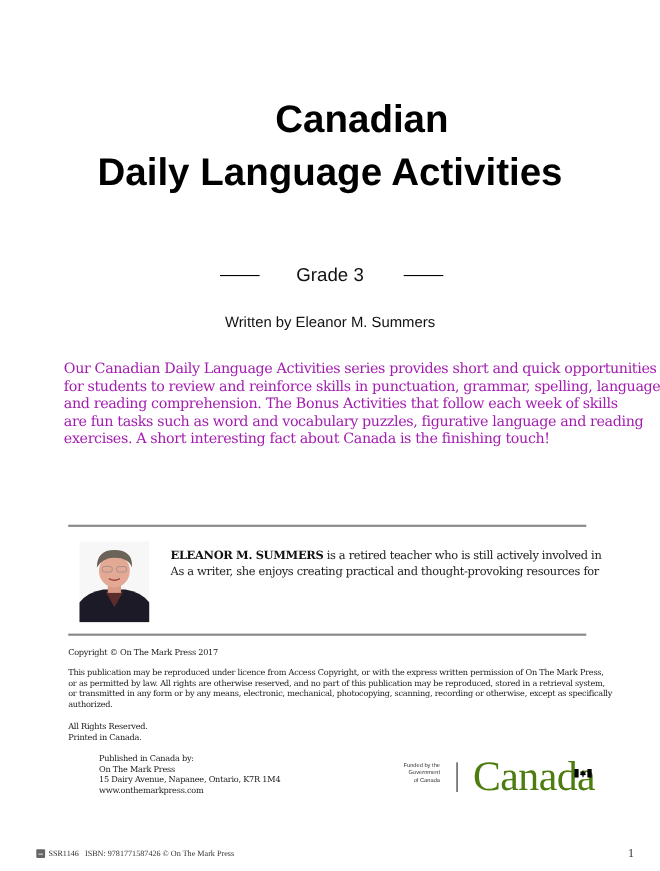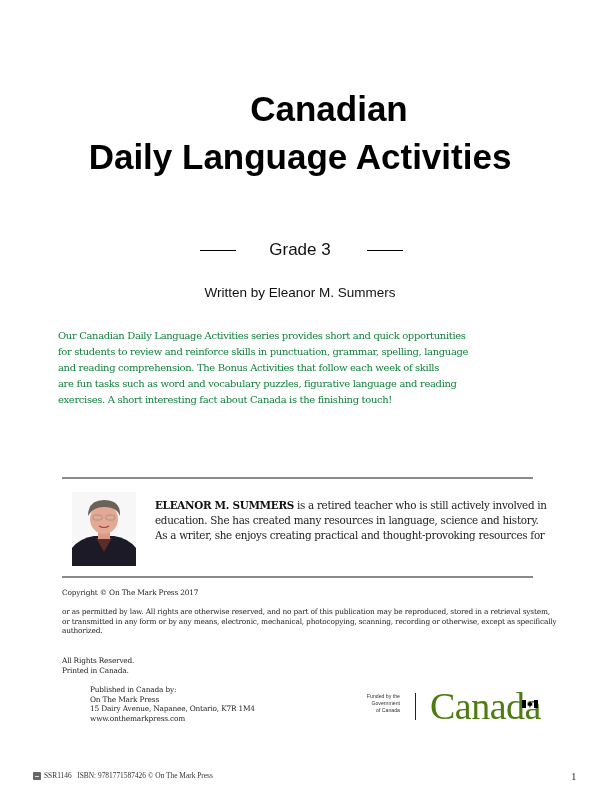--- a/index.html
+++ b/index.html
@@ -22,21 +22,21 @@
     .grade-text {
       position: absolute; left: 0; width: 600px; text-align: center; top: 0;
       font-family: "Liberation Sans", sans-serif; font-size: 17px; line-height: 24px; color: #111;
     }
     .written {
       top: 285px; left: 0; width: 600px; text-align: center;
       font-family: "Liberation Sans", sans-serif; font-size: 13.5px; color: #111;
     }
     .intro {
       top: 328px; left: 58px; width: 490px;
-      font-family: "DejaVu Serif", serif; font-size: 10px; line-height: 16px; color: #15803d;
+      font-family: "DejaVu Serif", serif; font-size: 13px; line-height: 16px; color: #a21caf;
     }
     .intro div { white-space: nowrap; letter-spacing: -0.35px; }
     .rule { height: 2px; background: #8a8a8a; left: 62px; width: 471px; }
     .rule.top { top: 477px; }
     .rule.bottom { top: 576px; }
     .photo {
       top: 492px; left: 72px; width: 64px; height: 74px; background: #fff; overflow: hidden;
     }
     .bio {
       top: 498px; left: 155px; width: 380px;
@@ -114,29 +114,29 @@
 
     <rect x="21" y="23" width="9" height="5" rx="2" fill="none" stroke="#9a8f88" stroke-width="0.8"></rect>
     <rect x="34" y="23" width="9" height="5" rx="2" fill="none" stroke="#9a8f88" stroke-width="0.8"></rect>
 
     <path d="M27 34 Q32 37 37 34" stroke="#a0443c" stroke-width="1.2" fill="none"></path>
   </svg>
 </div>
 
 <div class="abs bio">
   <div><b>ELEANOR M. SUMMERS</b><span> is a retired teacher who is still actively involved in</span></div>
-  <div>education. She has created many resources in language, science and history.</div>
   <div>As a writer, she enjoys creating practical and thought-provoking resources for</div>
 </div>
 
 <div class="abs rule bottom"></div>
 
 <div class="abs small copyright">Copyright © On The Mark Press 2017</div>
 
 <div class="abs small license">
+  <div>This publication may be reproduced under licence from Access Copyright, or with the express written permission of On The Mark Press,</div>
   <div>or as permitted by law. All rights are otherwise reserved, and no part of this publication may be reproduced, stored in a retrieval system,</div>
   <div>or transmitted in any form or by any means, electronic, mechanical, photocopying, scanning, recording or otherwise, except as specifically</div>
   <div>authorized.</div>
 </div>
 
 <div class="abs small rights">
   <div>All Rights Reserved.</div>
   <div>Printed in Canada.</div>
 </div>
 

